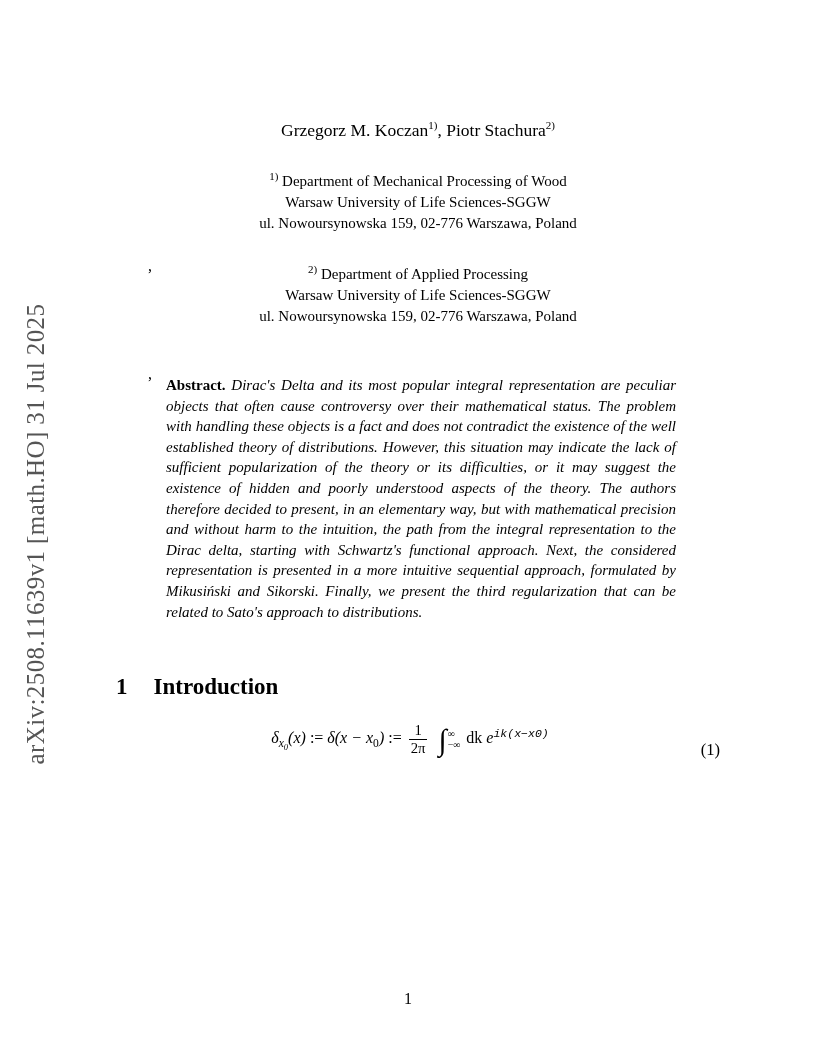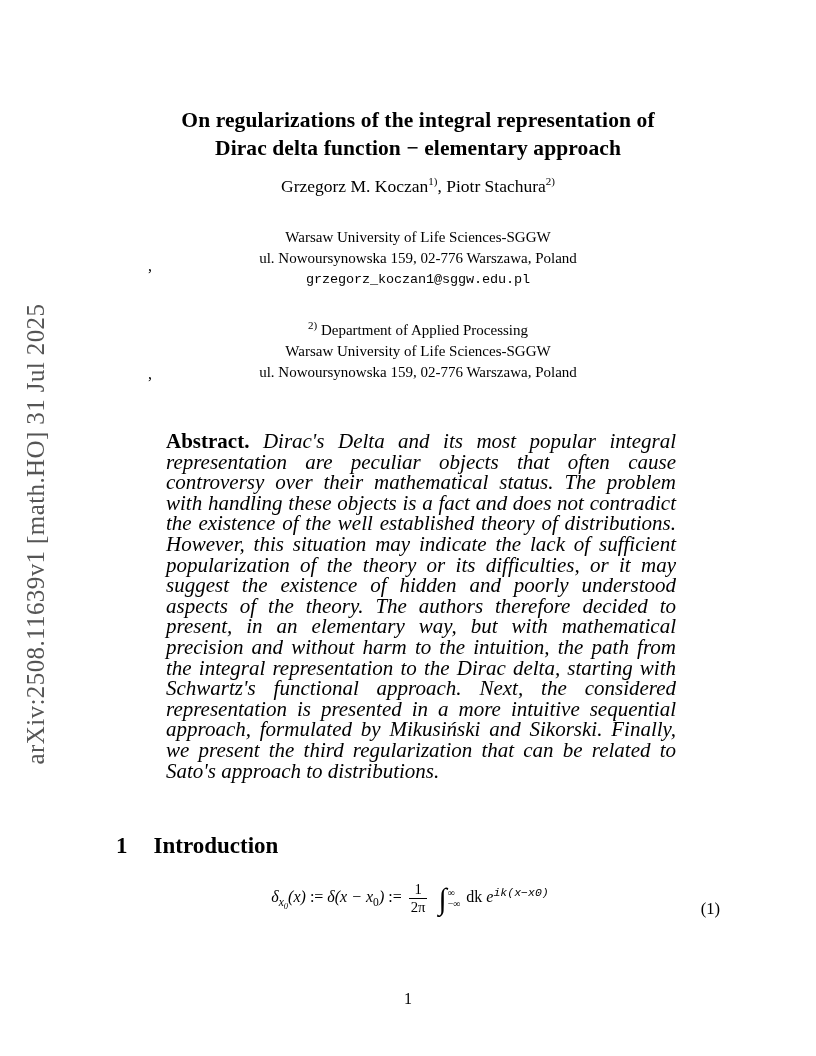--- a/index.html
+++ b/index.html
@@ -84,21 +84,21 @@
     position: absolute;
     font-size: 16px;
     color: #000;
   }
 
   
   #abstract {
     margin: 48px 0 8px 50px;
     width: 510px;
     font-style: italic;
-    font-size: 21px;
+    font-size: 15px;
     line-height: 20.6px;
     text-align: justify;
     text-justify: inter-word;
   }
   #abstract .abstract-head {
     font-style: normal;
     font-weight: bold;
   }
 
   
@@ -192,33 +192,29 @@
     font-size: 16px;
   }
 </style>
 </head>
 <body>
 
 <div id="arxiv-stamp">arXiv:2508.11639v1  [math.HO]  31 Jul 2025</div>
 
 <div id="page">
 
-  <h1 id="title">
-    <span>On regularizations of the integral representation of</span>
-    <span class="line2">Dirac delta function − elementary approach</span>
-  </h1>
 
   <div id="authors">
     <span>Grzegorz M. Koczan</span><sup class="mark">1)</sup><span>, </span><span>Piotr Stachura</span><sup class="mark">2)</sup>
   </div>
 
   <div class="affil">
+    <span class="affil-line"><sup class="mark">1)</sup> <span>Department of Mechanical Processing of Wood</span></span>
     <span class="affil-line">Warsaw University of Life Sciences-SGGW</span>
     <span class="affil-line">ul. Nowoursynowska 159, 02-776 Warszawa, Poland</span>
-    <span class="affil-line mono">grzegorz_koczan1@sggw.edu.pl</span>
   </div>
 
   <div class="affil">
     <span class="affil-line"><sup class="mark">2)</sup> <span>Department of Applied Processing</span></span>
     <span class="affil-line">Warsaw University of Life Sciences-SGGW</span>
     <span class="affil-line">ul. Nowoursynowska 159, 02-776 Warszawa, Poland</span>
   </div>
 
   <div id="abstract">
     <span class="abstract-head">Abstract.</span>

